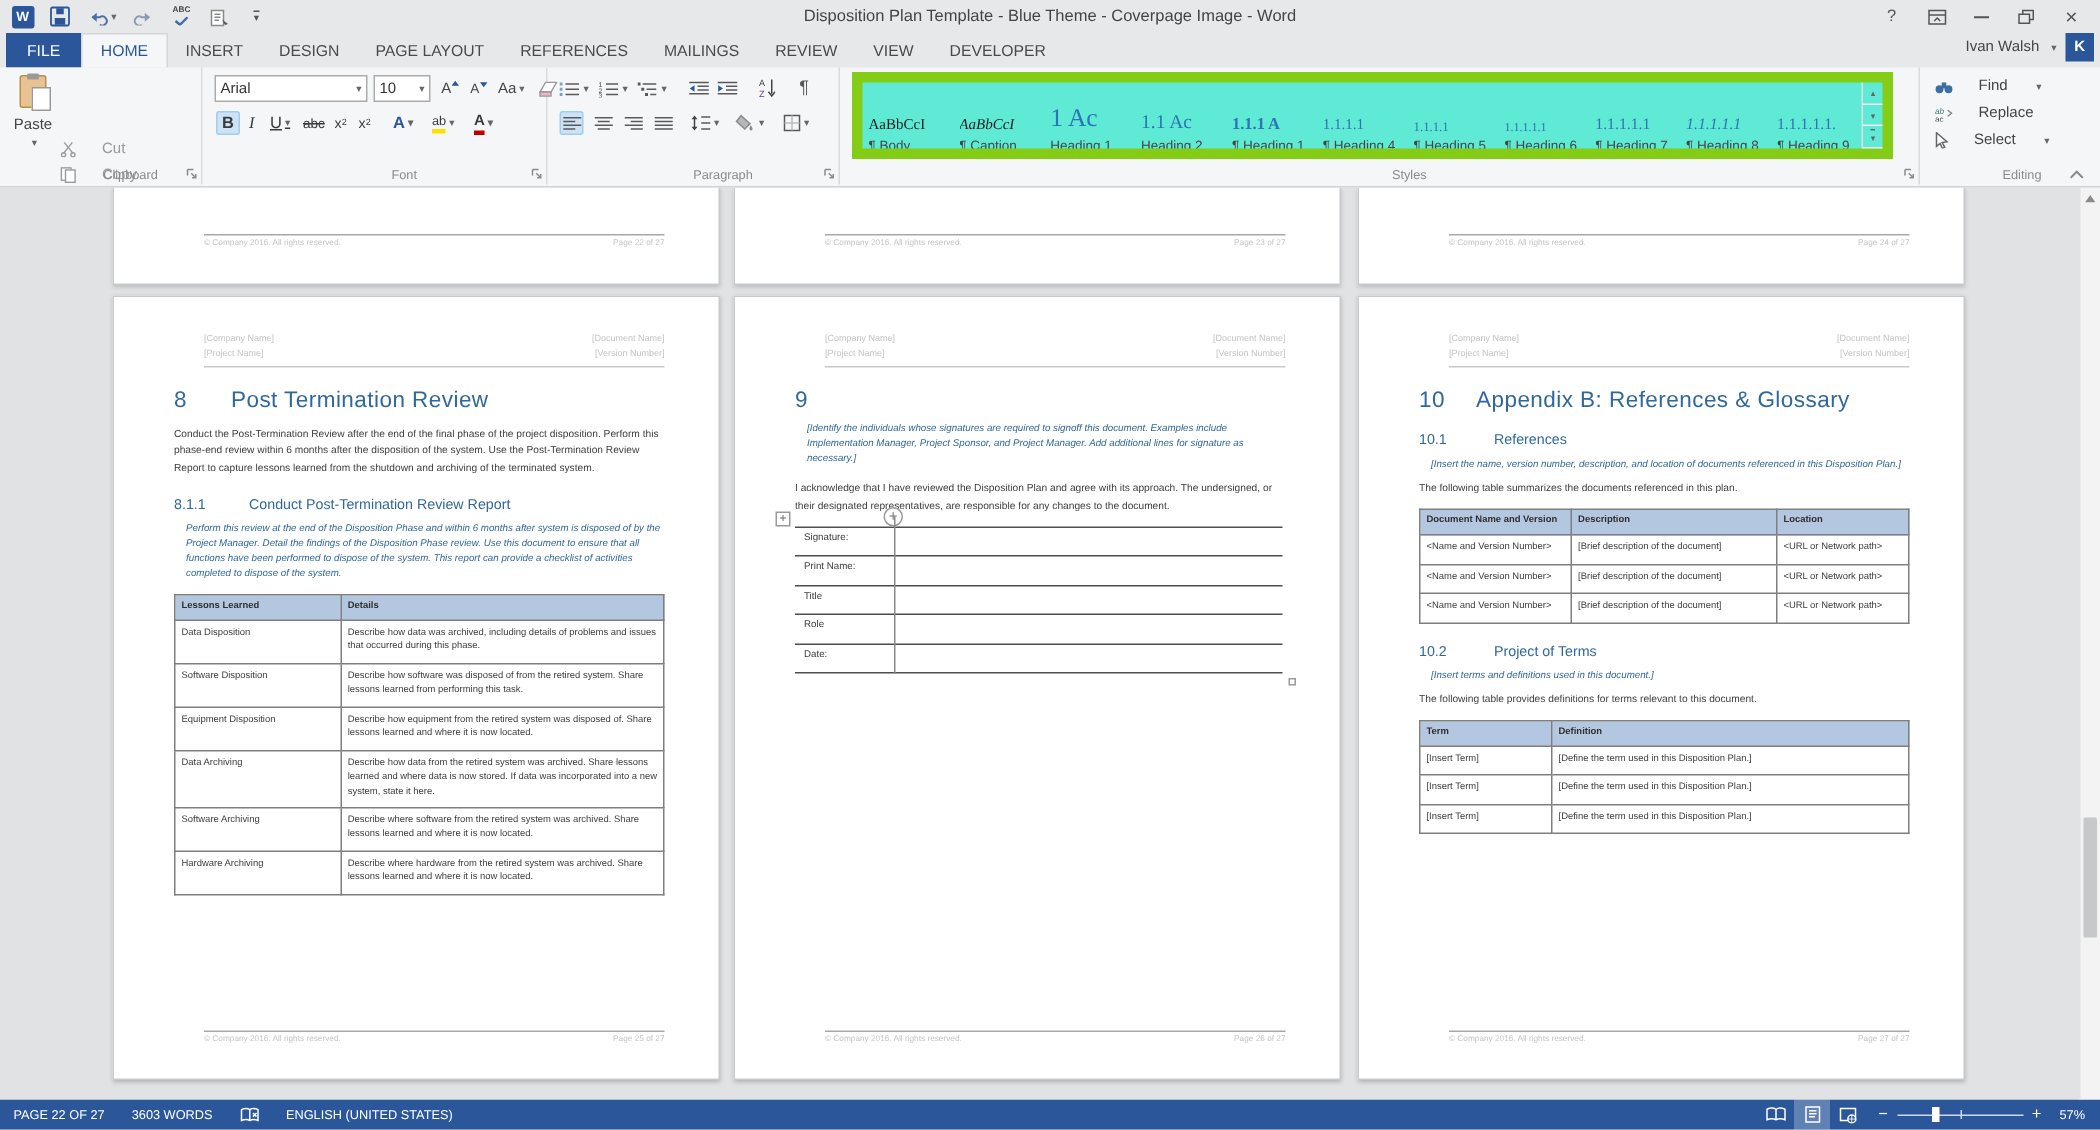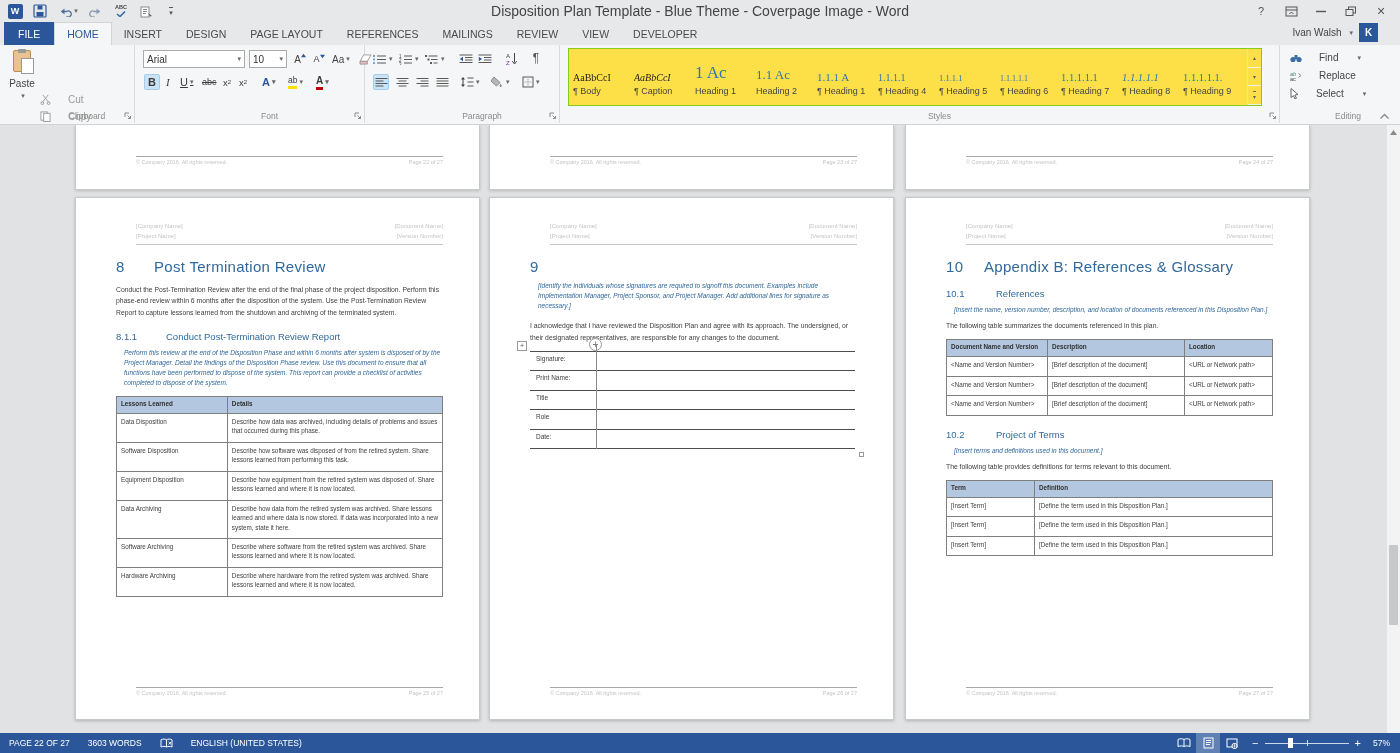--- a/index.html
+++ b/index.html
@@ -5,60 +5,60 @@
   * { box-sizing: border-box; margin:0; padding:0; }
   html,body { width:1400px; height:753px; }
   body { font-family:"Liberation Sans", sans-serif; overflow:hidden; background:#e0e2e4; }
   #app { position:relative; width:1400px; height:753px; background:#e7e8e9; }
 
   
   .titlebar { height:22px; background:#e7e8e9; display:flex; align-items:center; position:relative; }
   .qat { display:flex; align-items:center; gap:7px; padding-left:6px; }
   .qat-btn { display:flex; align-items:center; justify-content:center; width:18px; height:18px; cursor:default; }
   .word-logo { width:15px; height:15px; background:#2b579a; color:#fff; font-size:9px; font-weight:bold; display:flex; align-items:center; justify-content:center; border-radius:2px; }
-  .title-text { position:absolute; left:0; right:0; text-align:center; font-size:14px; color:#444; }
+  .title-text { position:absolute; left:0; right:0; text-align:center; font-size:11px; color:#444; }
   .win-controls { margin-left:auto; display:flex; align-items:center; gap:4px; padding-right:6px; position:relative; z-index:2; }
   .win-btn { width:26px; height:18px; display:flex; align-items:center; justify-content:center; font-size:11px; color:#555; }
   .spell-stack { display:flex; flex-direction:column; align-items:center; line-height:1; }
   .spell-abc { font-size:5.5px; font-weight:bold; color:#444; }
   .dd { font-size:7px; color:#666; margin-left:2px; }
   .qat-cust { display:inline-block; border-top:1.5px solid #555; font-size:7px; color:#555; line-height:1; padding-top:1px; }
 
   
-  .tabrow { height:23px; background:#e7e8e9; display:flex; align-items:flex-end; position:relative; }
+  .tabrow { height:23px; background:#e7e8e9; display:flex; align-items:flex-start; position:relative; }
   .file-tab { background:#2b579a; color:#fff; font-size:10.5px; padding:5px 14px; height:23px; display:flex; align-items:center; margin-left:4px; }
   .tab { font-size:10.5px; color:#4a4a4a; padding:5px 12px; height:23px; display:flex; align-items:center; cursor:default; }
   .tab.active { background:#f5f6f7; color:#2b579a; border:1px solid #d4d5d7; border-bottom:none; }
-  .user-area { margin-left:auto; display:flex; align-items:center; gap:6px; padding-right:22px; margin-bottom:3px; }
+  .user-area { margin-left:auto; display:flex; align-items:center; gap:6px; padding-right:4px; margin-bottom:3px; }
   .user-name { font-size:10px; color:#444; }
   .avatar { width:19px; height:19px; background:#2b579a; color:#fff; font-size:10px; font-weight:bold; display:flex; align-items:center; justify-content:center; }
 
   
   .ribbon { height:80px; background:#f5f6f7; border-bottom:1px solid #d0d2d4; position:relative; }
   .rgroup { position:absolute; top:0; height:78px; border-right:1px solid #dadbdd; }
   .rgroup-label { position:absolute; bottom:2px; left:0; right:0; text-align:center; font-size:8.5px; color:#8a8a8a;padding-left:40px; }
   .launcher { position:absolute; right:2px; bottom:3px; }
   .sbtn { position:absolute; display:flex; align-items:center; gap:17px; font-size:10px; color:#444; white-space:nowrap; cursor:default; }
   .ibtn { position:absolute; display:flex; align-items:center; justify-content:center; height:16px; min-width:16px; font-size:10px; color:#444; cursor:default; }
   .ibtn.active, .txtbtn.active { background:#cbe3f5; border:1px solid #a3cdec; border-radius:2px; }
   .txtbtn { position:absolute; height:16px; padding:0 3px; display:flex; align-items:center; font-size:11px; color:#3b3b3b; cursor:default; }
   .combo { position:absolute; height:18px; background:#fff; border:1px solid #ababab; display:flex; align-items:center; font-size:10px; color:#333; padding:0 3px; justify-content:space-between; }
   .paste-btn { position:absolute; left:7px; top:5px; width:30px; text-align:center; cursor:default; }
   .paste-icon { width:18px; height:22px; position:relative; background:#e9c globalization; background:#e9c291; border:1px solid #b98d4f; border-radius:2px; margin:0 auto; }
   .paste-icon::before { content:""; position:absolute; top:-2px; left:4px; width:8px; height:4px; background:#9a9a9a; border-radius:1px; }
   .paste-icon::after { content:""; position:absolute; right:-4px; bottom:-3px; width:11px; height:14px; background:#fff; border:1px solid #9a9a9a; }
   .paste-label { font-size:10px; color:#444; margin-top:6px; }
 
-  .gallery { position:absolute; left:8px; top:3px; width:694px; height:58px; background:#fde047; border:1px solid #84cc16; display:flex; }
+  .gallery { position:absolute; left:8px; top:3px; width:694px; height:58px; background:#5eead4; border:7px solid #84cc16; display:flex; }
   .style-item { width:61px; padding:4px 2px 2px 4px; overflow:hidden; cursor:default; }
   .style-prev { height:30px; display:flex; align-items:flex-end; white-space:nowrap; overflow:hidden; font-family:"Liberation Serif", serif; }
   .style-name { font-size:9px; color:#444; white-space:nowrap; overflow:hidden; margin-top:3px; }
   .sp0 { font-size:10px; color:#1f1f1f; } .sp1 { font-size:10px; color:#1f1f1f; font-style:italic; }
   .sp2 { font-size:17px; color:#2e74b5; } .sp3 { font-size:13px; color:#2e74b5; }
-  .sp4 { font-size:11px; color:#2e74b5; } .sp5 { font-size:10px; color:#2e74b5; }
+  .sp4 { font-size:11px; color:#2e74b5;font-weight:bold; } .sp5 { font-size:10px; color:#2e74b5; }
   .sp6 { font-size:8.5px; color:#2e74b5; } .sp7 { font-size:8px; color:#2e74b5; }
   .sp8 { font-size:10.5px; color:#2e74b5; } .sp9 { font-size:10.5px; color:#2e74b5; font-style:italic; }
   .sp10 { font-size:10.5px; color:#2e74b5; }
   .gal-scroll { margin-left:auto; width:14px; border-left:1px solid #e0e0e0; display:flex; flex-direction:column; }
   .gal-sbtn { flex:1; display:flex; align-items:center; justify-content:center; font-size:6px; color:#666; border-bottom:1px solid #eee; cursor:default; }
 
   .collapse-ribbon { position:absolute; right:10px; bottom:4px; cursor:default; }
 
   
   .docarea { position:relative; height:608px; background:#e0e2e4; overflow:hidden; }

